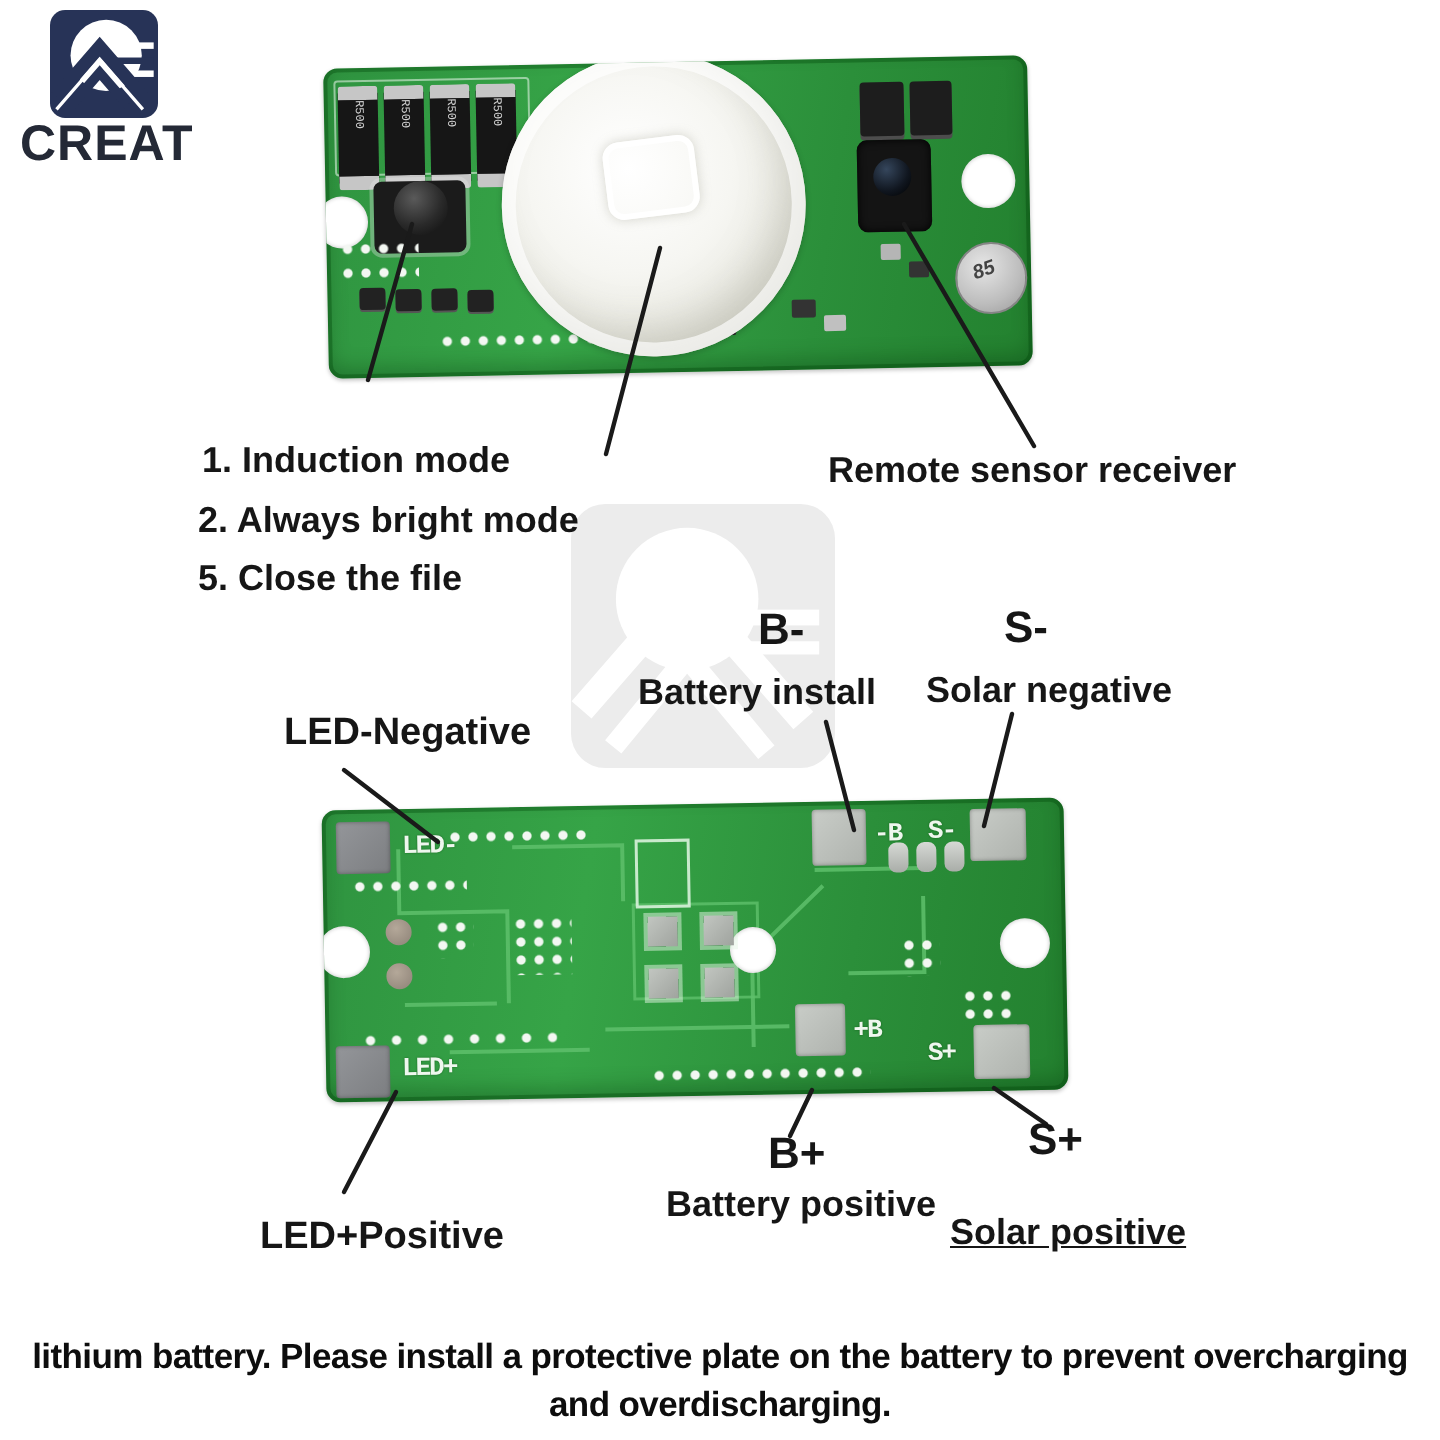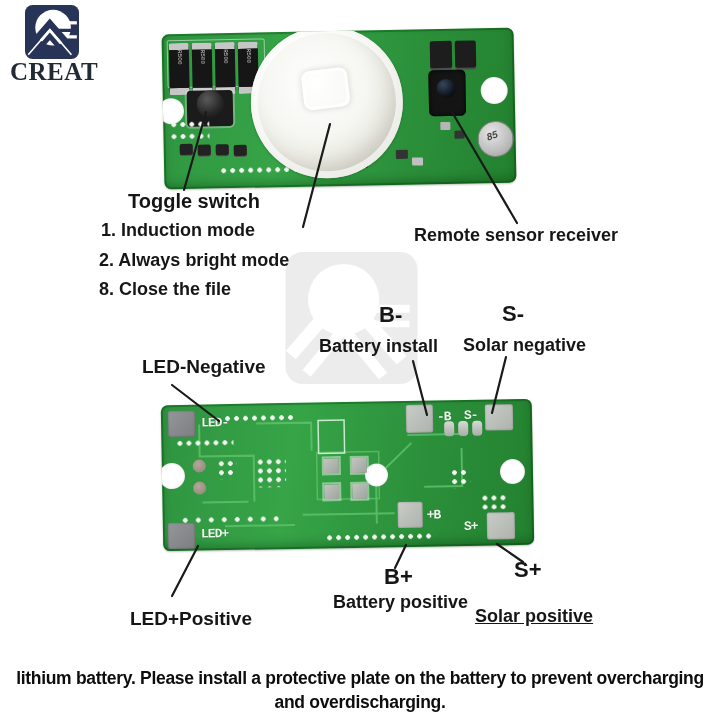--- a/index.html
+++ b/index.html
@@ -2,21 +2,21 @@
 <html><head>
 <meta charset="utf-8">
 <style>
   html,body{margin:0;padding:0;background:#ffffff;}
   #canvas{position:relative;width:720px;height:720px;background:#ffffff;overflow:hidden;
           font-family:"Liberation Sans",sans-serif;}
 
   
   .logo-box{position:absolute;left:21px;top:5px;width:62px;height:54px;}
   .brand-name{position:absolute;left:10px;top:58px;width:84px;
-      font-family:Liberation Serif, serif;font-size:25px;font-weight:600;color:#242936;letter-spacing:.5px;}
+      font-family:Liberation Sans, sans-serif;font-size:25px;font-weight:600;color:#242936;letter-spacing:.5px;}
 
   
   .lbl{position:absolute;font-weight:700;color:#161616;white-space:nowrap;}
   .fs18{font-size:18px;} .fs19{font-size:19px;} .fs20{font-size:20px;} .fs22{font-size:22px;}
 
   
   .pcb{position:absolute;border-radius:7px;
        background:linear-gradient(100deg,#2f9440,#36a447 35%,#2b8f3a 70%,#23812f);
        box-shadow:inset 0 0 0 2px rgba(0,70,10,.35), inset 0 -5px 10px rgba(0,45,5,.3), 0 1px 2px rgba(0,0,0,.25);
        overflow:hidden;}
@@ -218,24 +218,23 @@
       <line x1="452" y1="112" x2="517" y2="223"></line>
       <line x1="172" y1="385" x2="219" y2="421"></line>
       <line x1="413" y1="361" x2="427" y2="415"></line>
       <line x1="506" y1="357" x2="492" y2="413"></line>
       <line x1="198" y1="546" x2="172" y2="596"></line>
       <line x1="406" y1="545" x2="395" y2="568"></line>
       <line x1="497" y1="544" x2="523" y2="562"></line>
     </g>
   </svg>
 
-  <div class="lbl fs20" style="left:128px;top:190px;">Toggle switch</div>
   <div class="lbl fs18" style="left:101px;top:220px;">1. Induction mode</div>
   <div class="lbl fs18" style="left:99px;top:250px;">2. Always bright mode</div>
-  <div class="lbl fs18" style="left:99px;top:279px;">8. Close the file</div>
+  <div class="lbl fs18" style="left:99px;top:279px;">5. Close the file</div>
   <div class="lbl fs18" style="left:414px;top:225px;">Remote sensor receiver</div>
 
   <div class="lbl fs22" style="left:379px;top:302px;">B-</div>
   <div class="lbl fs18" style="left:319px;top:336px;">Battery install</div>
   <div class="lbl fs22" style="left:502px;top:301px;">S-</div>
   <div class="lbl fs18" style="left:463px;top:335px;">Solar negative</div>
   <div class="lbl fs19" style="left:142px;top:356px;">LED-Negative</div>
 
   <div class="lbl fs22" style="left:384px;top:564px;">B+</div>
   <div class="lbl fs18" style="left:333px;top:592px;">Battery positive</div>

